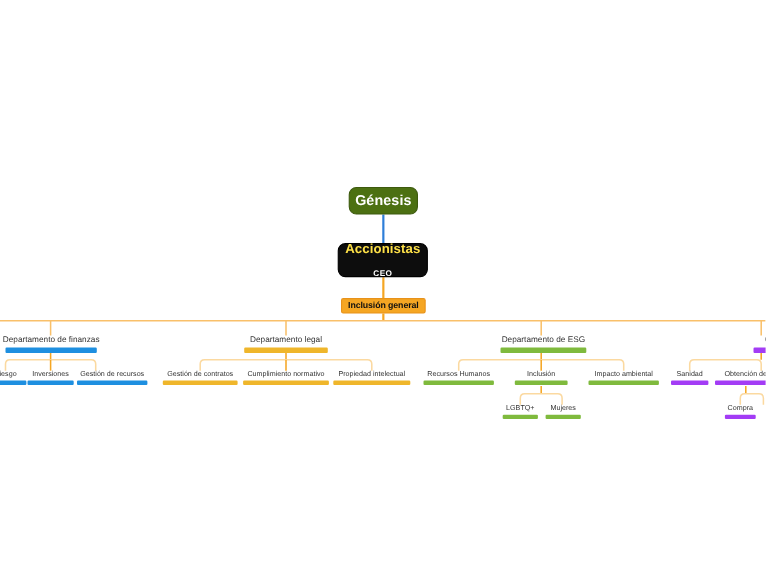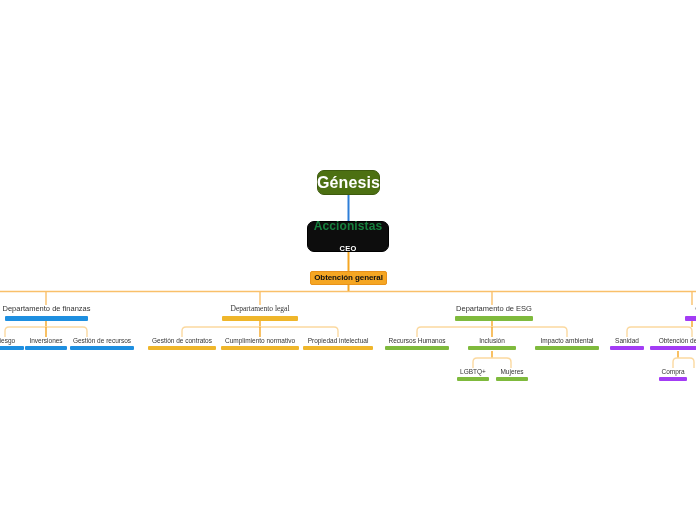--- a/index.html
+++ b/index.html
@@ -51,33 +51,33 @@
 
   #node-genesis {
     left: 317px; top: 170px;
     width: 63px; height: 25px;
     background: #4c7012;
     border: 1px solid #3d5a0e;
     border-radius: 7px;
   }
   #node-genesis .title {
     color: #ffffff;
-    font-size: 16px;
+    font-size: 13px;
     letter-spacing: .1px;
   }
 
   #node-accionistas {
     left: 307px; top: 221px;
     width: 82px; height: 31px;
     background: #0d0d0d;
     border: 1px solid #000000;
     border-radius: 7px;
   }
   #node-accionistas .title {
-    color: #15803d;
+    color: #fde047;
     font-size: 12px;
     letter-spacing: .1px;
   }
   #node-accionistas .subtitle {
     color: #ffffff;
     font-size: 7.5px;
     letter-spacing: .3px;
     margin-top: 12px;
   }
 
@@ -165,29 +165,29 @@
   <div class="boxnode" id="node-genesis">
     <span class="title">Génesis</span>
   </div>
 
   <div class="boxnode" id="node-accionistas">
     <span class="title">Accionistas</span>
     <span class="subtitle">CEO</span>
   </div>
 
   <div class="boxnode" id="node-direccion">
-    <span class="title">Obtención general</span>
+    <span class="title">Inclusión general</span>
   </div>
 
   <div class="unode lvl-dept" style="left:5px; top:305px; width:83px;">
     <span class="ulabel">Departamento de finanzas</span>
     <span class="ubar" style="background:#1e8fe0;"></span>
   </div>
 
-  <div class="unode lvl-dept" style="left:222px; top:305px; width:76px;font-family:Liberation Serif, serif;">
+  <div class="unode lvl-dept" style="left:222px; top:305px; width:76px;">
     <span class="ulabel">Departamento legal</span>
     <span class="ubar" style="background:#efb62b;"></span>
   </div>
 
   <div class="unode lvl-dept" style="left:455px; top:305px; width:78px;">
     <span class="ulabel">Departamento de ESG</span>
     <span class="ubar" style="background:#7fba3d;"></span>
   </div>
 
   <div class="unode lvl-dept" style="left:680px; top:305px; width:40px;">

